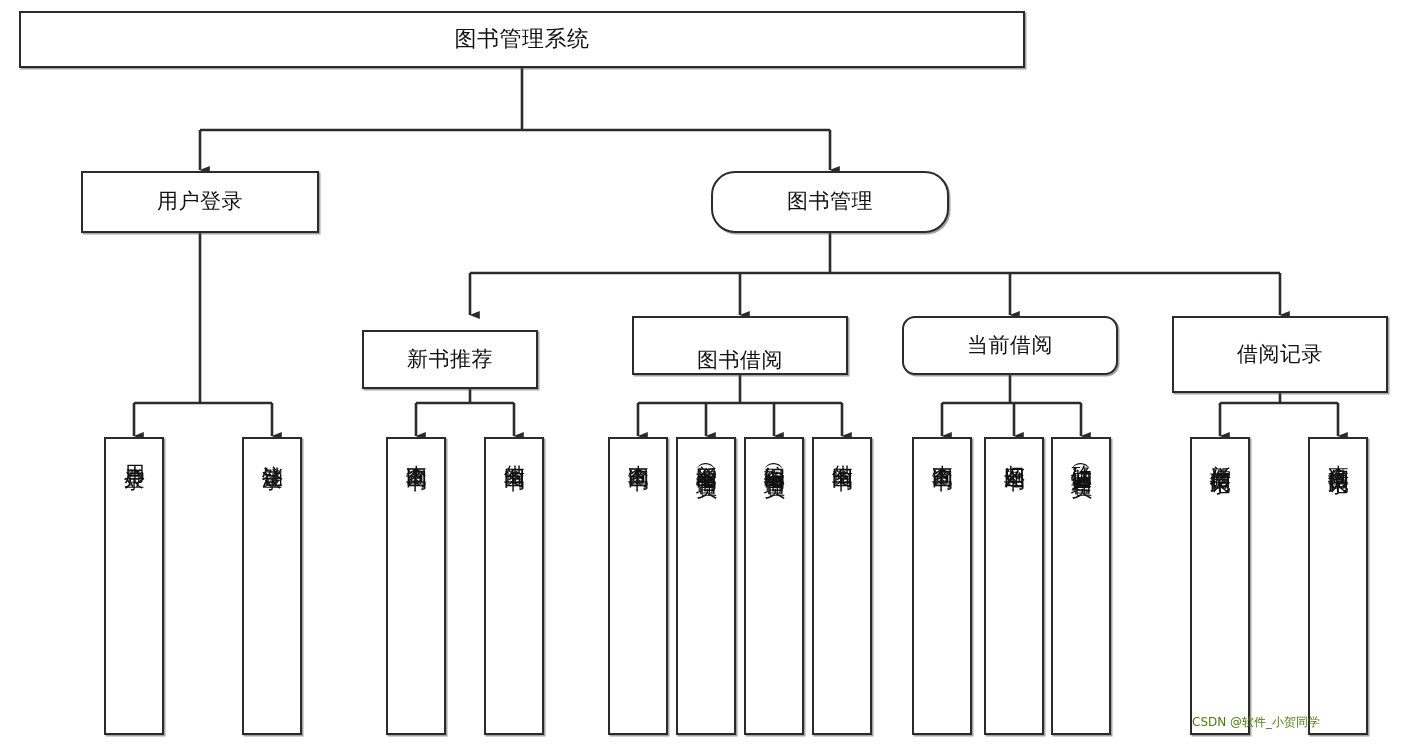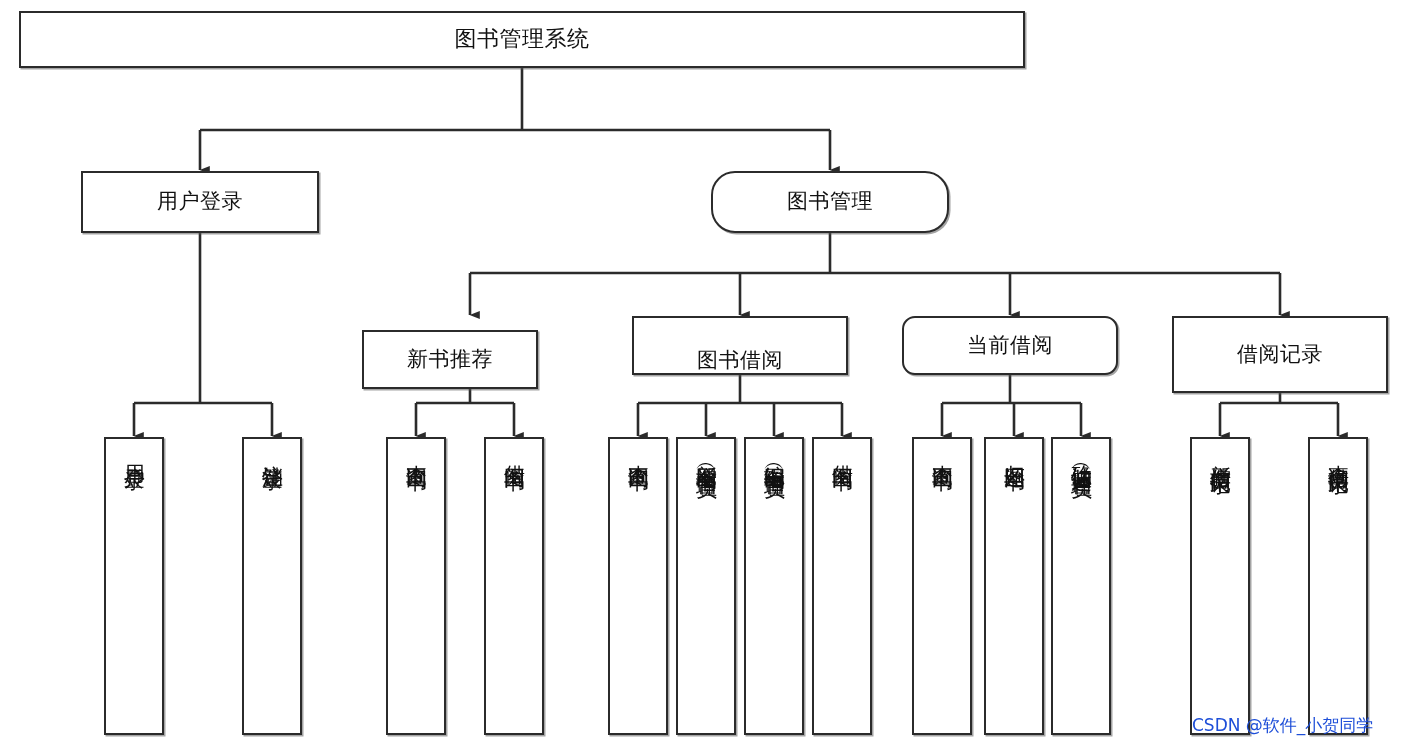--- a/index.html
+++ b/index.html
@@ -56,22 +56,22 @@
     letter-spacing: 2px;
     line-height: 1;
   }
   .node.root .label {
     font-size: 22px;
   }
   .watermark {
     position: absolute;
     left: 1192px;
     top: 714px;
-    font-size: 17px;
-    color: #1d4ed8;
+    font-size: 12px;
+    color: #4d7c0f;
     font-family: "DejaVu Sans", "Liberation Sans", sans-serif;
     white-space: nowrap;
   }
 </style>
 </head>
 <body>
 
 <div id="canvas">
 
   <svg id="wires" xmlns="http://www.w3.org/2000/svg">

